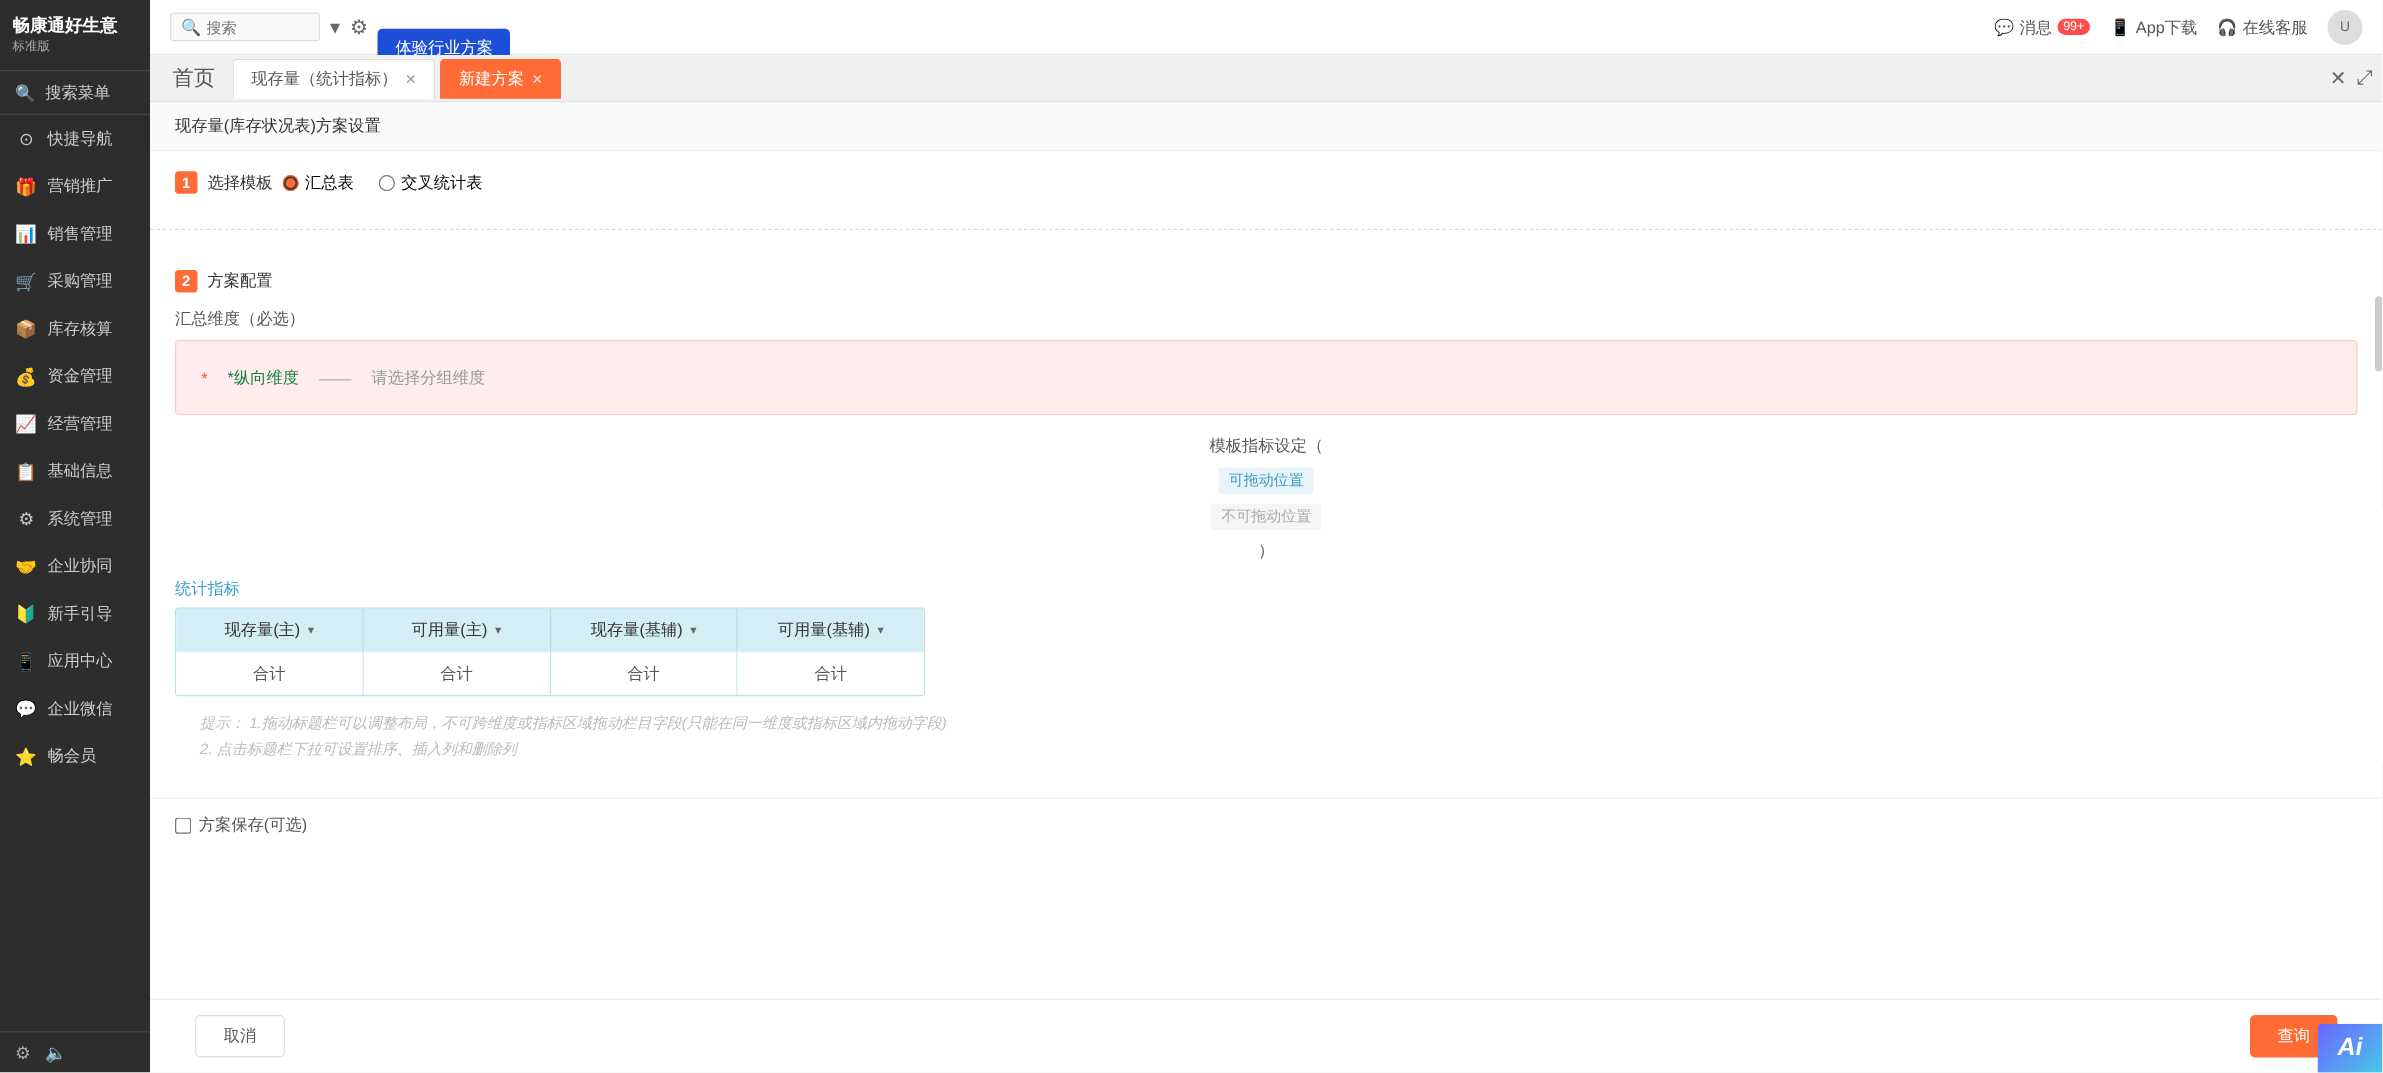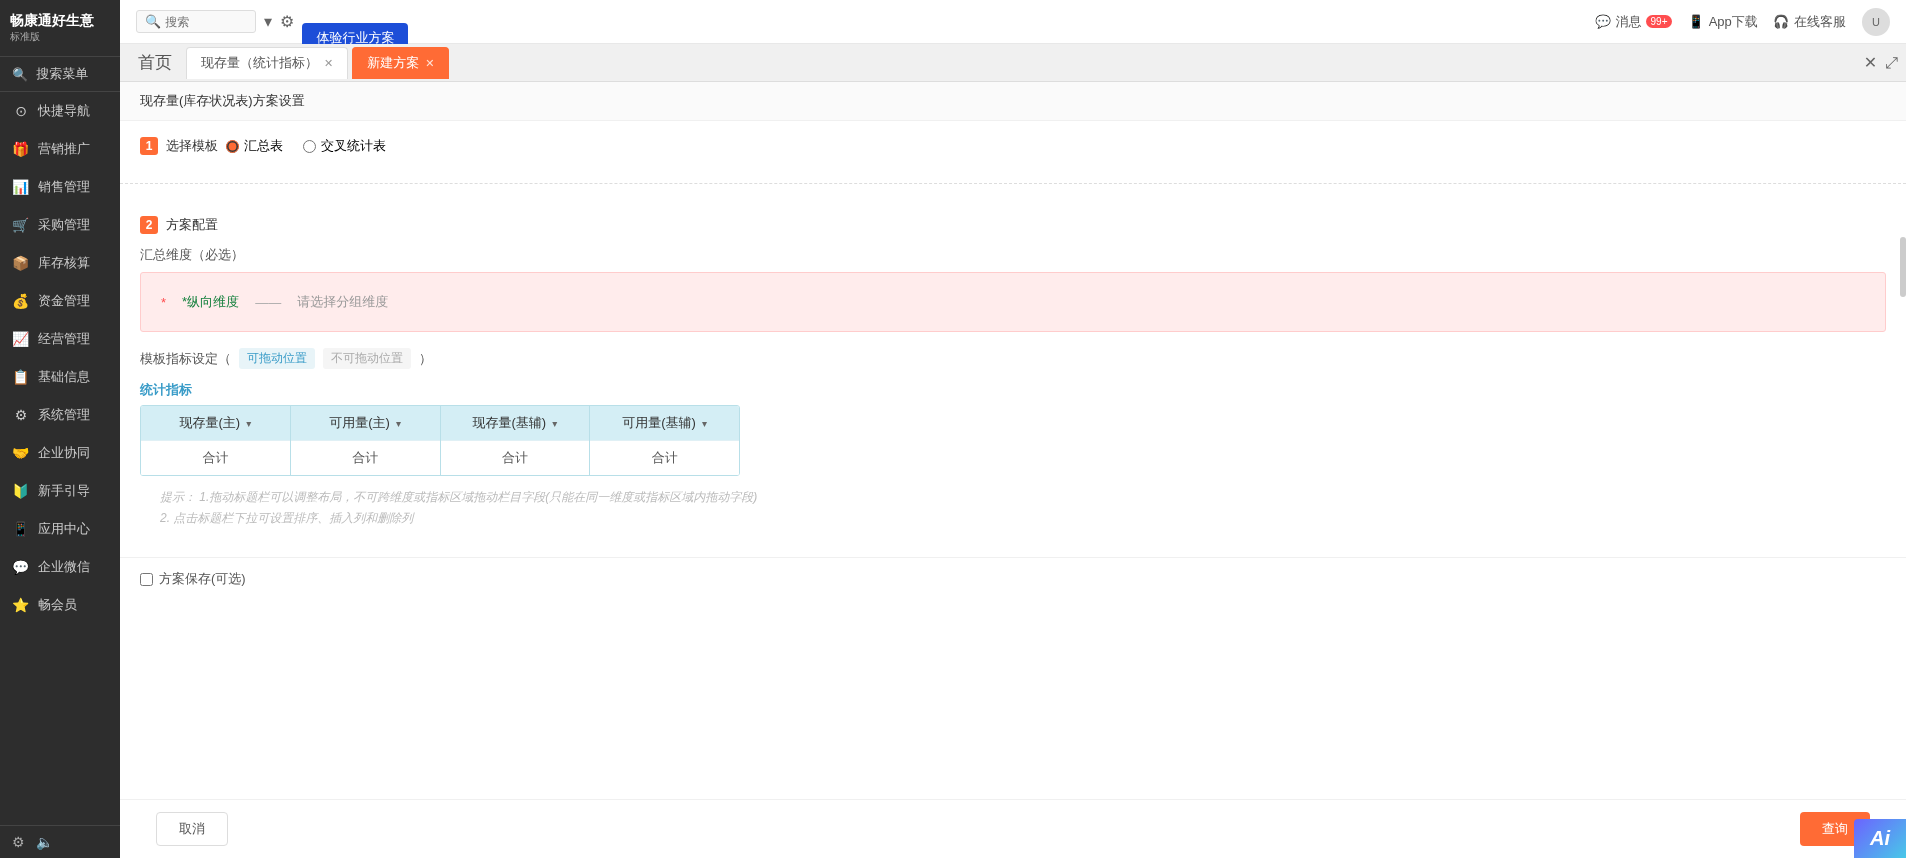--- a/index.html
+++ b/index.html
@@ -146,39 +146,39 @@
       padding: 20px;
       display: flex; align-items: center; gap: 16px;
     }
     .required-star { color: #ff4d4f; }
     .dim-name { color: #15803d; font-size: 13px; }
     .dim-arrow { color: #aaa; }
     .dim-placeholder { color: #999; font-size: 13px; }
 
     
     .indicators-section { padding: 0 20px 16px 20px; }
-    .indicators-config { display: flex; align-items: center; gap: 8px; margin-bottom: 12px; font-size: 13px; color: #555; }
+    .indicators-config { display: flex; align-items: center; gap: 8px; margin-bottom: 12px; font-size: 13px; color: #555; flex-direction: column; }
     .indicator-chip {
       background: #e8f4f8; border-radius: 3px; padding: 2px 8px; font-size: 12px; color: #3a9cc8;
     }
     .indicator-chip.inactive { background: #f5f5f5; color: #aaa; }
 
     
     .stat-table { border: 1px solid #b8dfe8; border-radius: 3px; overflow: hidden; display: inline-block; min-width: 600px; }
     .stat-table-header { display: flex; background: #d4eef5; }
     .stat-col { flex: 1; border-right: 1px solid #b8dfe8; }
     .stat-col:last-child { border-right: none; }
     .stat-header-cell {
       display: flex; align-items: center; justify-content: center; padding: 8px 12px; gap: 6px; font-size: 13px; color: #333; cursor: pointer;
     }
     .stat-header-cell .chevron { color: #666; font-size: 10px; }
     .stat-body-cell {
       padding: 8px 12px; text-align: center; font-size: 13px; color: #555; border-top: 1px solid #e0f0f5; background: #fff;
     }
-    .stat-title { color: #3a9cc8; font-size: 13px; margin-bottom: 6px; font-weight: bold; }
+    .stat-title { color: #3a9cc8; font-size: 13px; margin-bottom: 6px; }
 
     
     .hints-area { padding: 10px 20px; font-size: 12px; color: #bbb; }
     .hints-area p { margin-bottom: 4px; font-style: italic; }
 
     
     .save-option { padding: 12px 20px; display: flex; align-items: center; gap: 6px; border-top: 1px solid #f0f0f0; }
     .save-option label { font-size: 13px; color: #555; }
 
     

